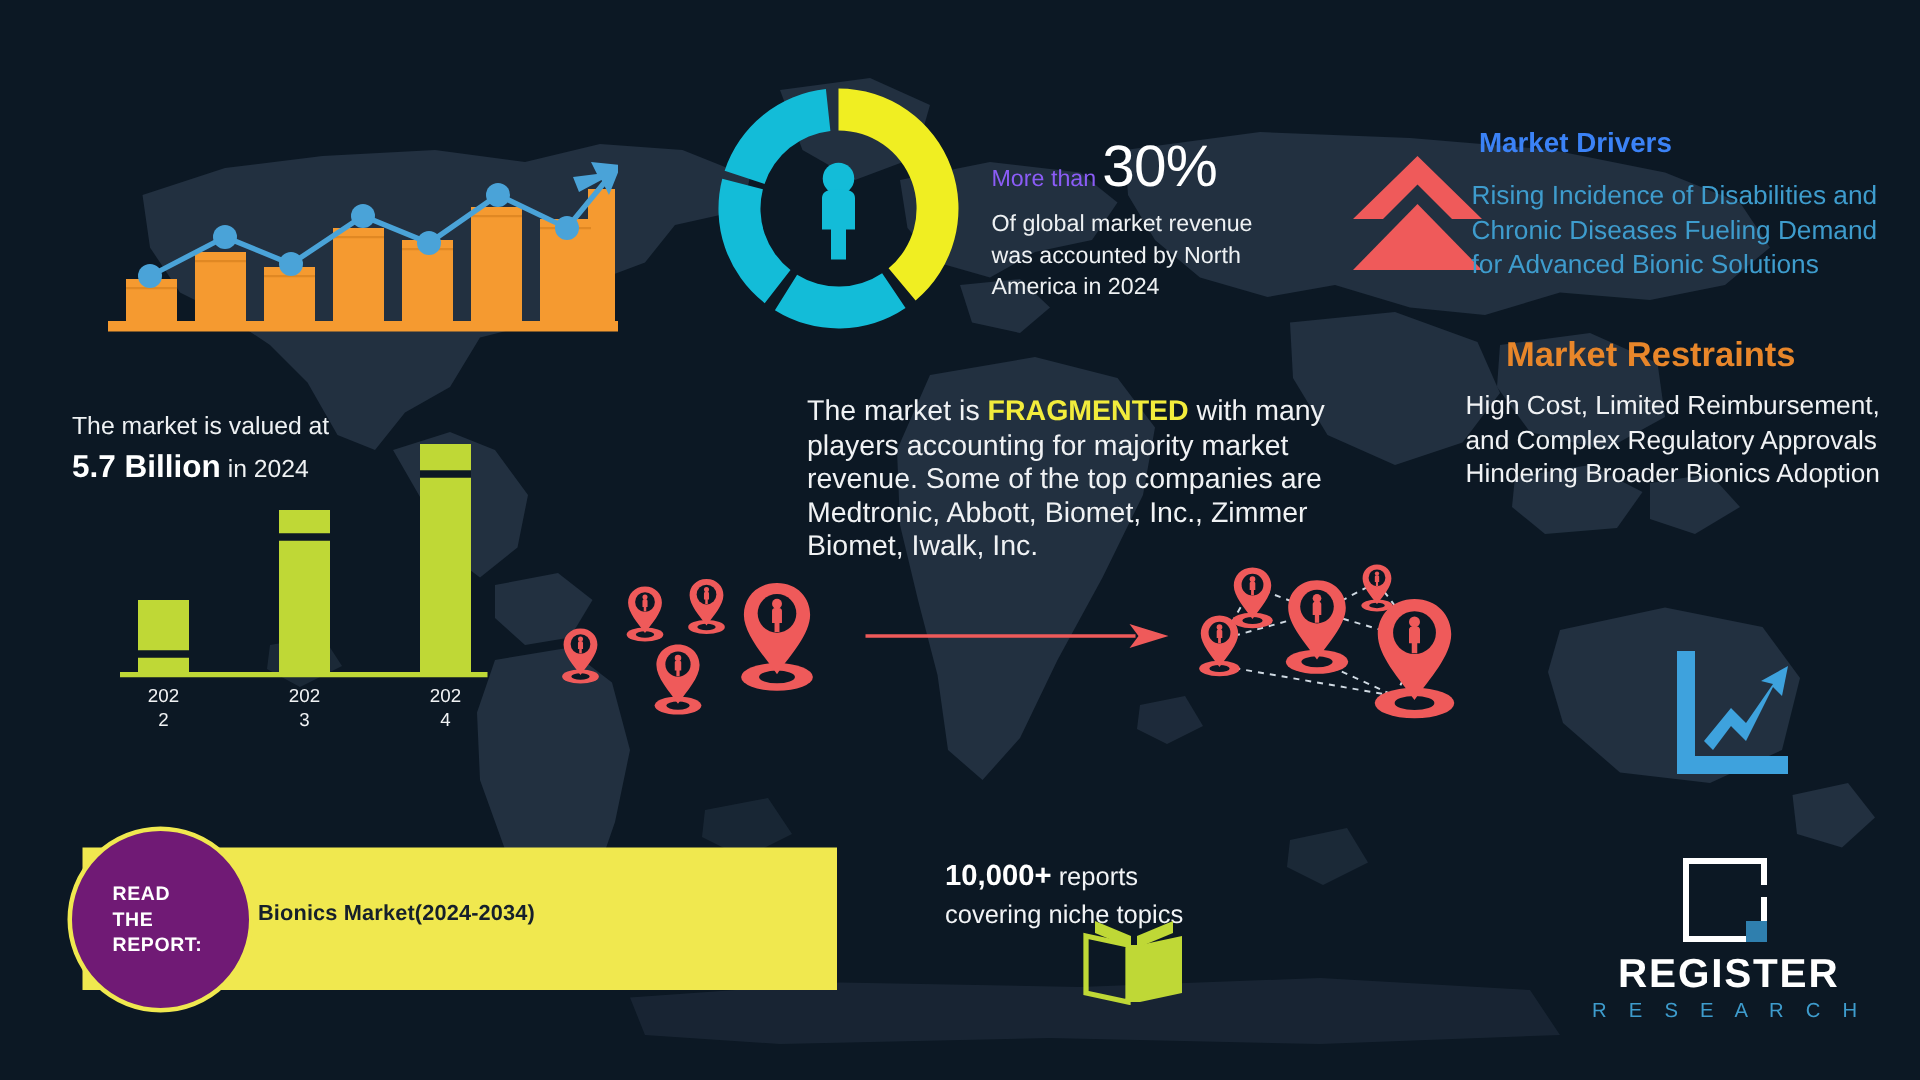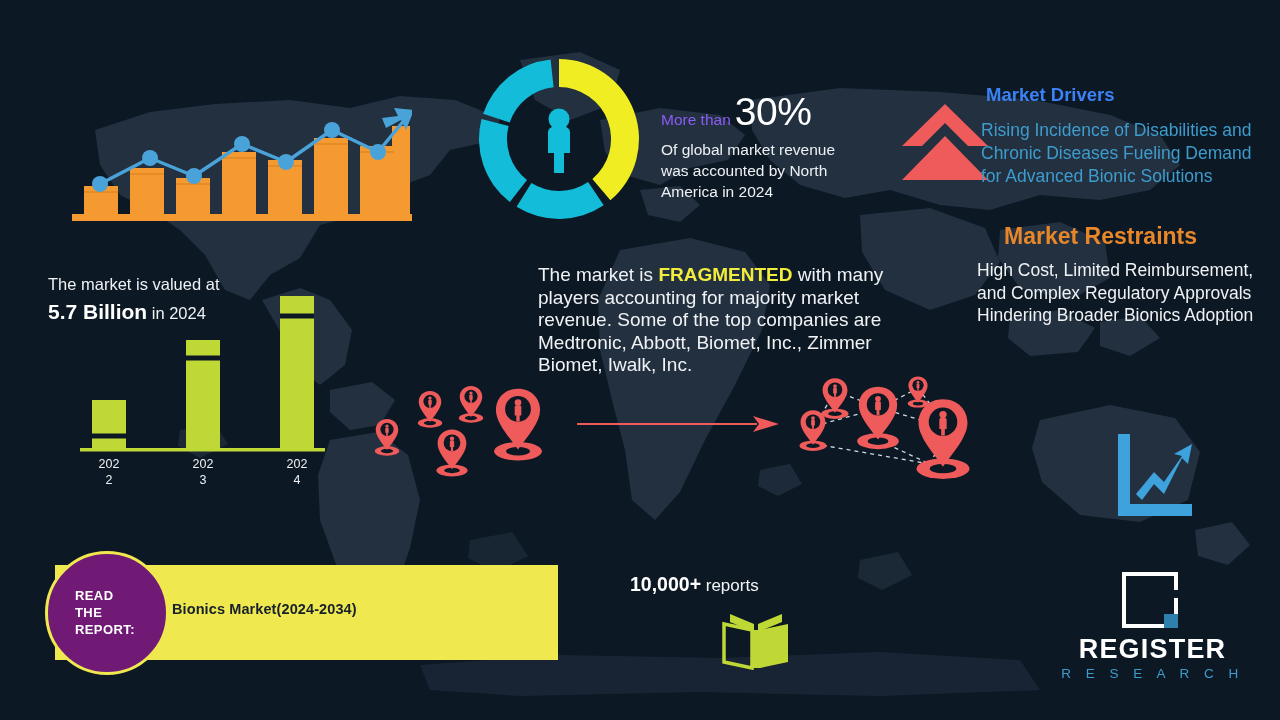--- a/index.html
+++ b/index.html
@@ -319,20 +319,21 @@
   <div class="abs" id="read-circle">
     <div class="rc-text">
       <span>READ</span><br>
       <span>THE</span><br>
       <span>REPORT:</span>
     </div>
   </div>
 
   <div class="abs" id="reports">
     <div class="r1"><b>10,000+</b><span> reports</span></div>
+    <div class="r1">covering niche topics</div>
   </div>
   <svg class="abs" id="book-icon" viewBox="0 0 68 58">
     <path d="M2 12 L30 18 L30 56 L2 50 Z" fill="none" stroke="#bfd836" stroke-width="3.5"></path>
     <path d="M38 18 L66 12 L66 50 L38 56 Z" fill="#bfd836"></path>
     <path d="M30 18 L30 56 L38 56 L38 18 Z" fill="#bfd836"></path>
     <path d="M8 2 L32 12 L32 20 L8 10 Z" fill="#bfd836"></path>
     <path d="M60 2 L36 12 L36 20 L60 10 Z" fill="#bfd836"></path>
   </svg>
 
   <div class="abs" id="logo">

